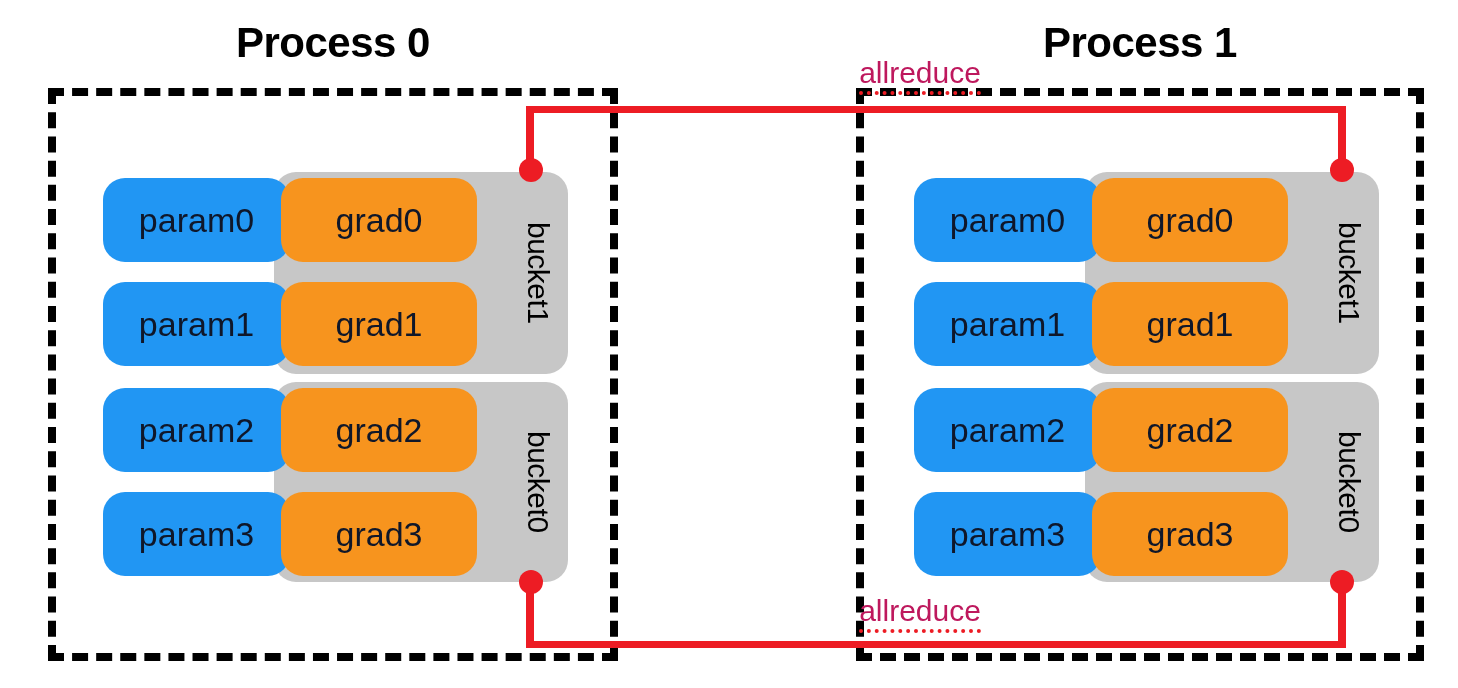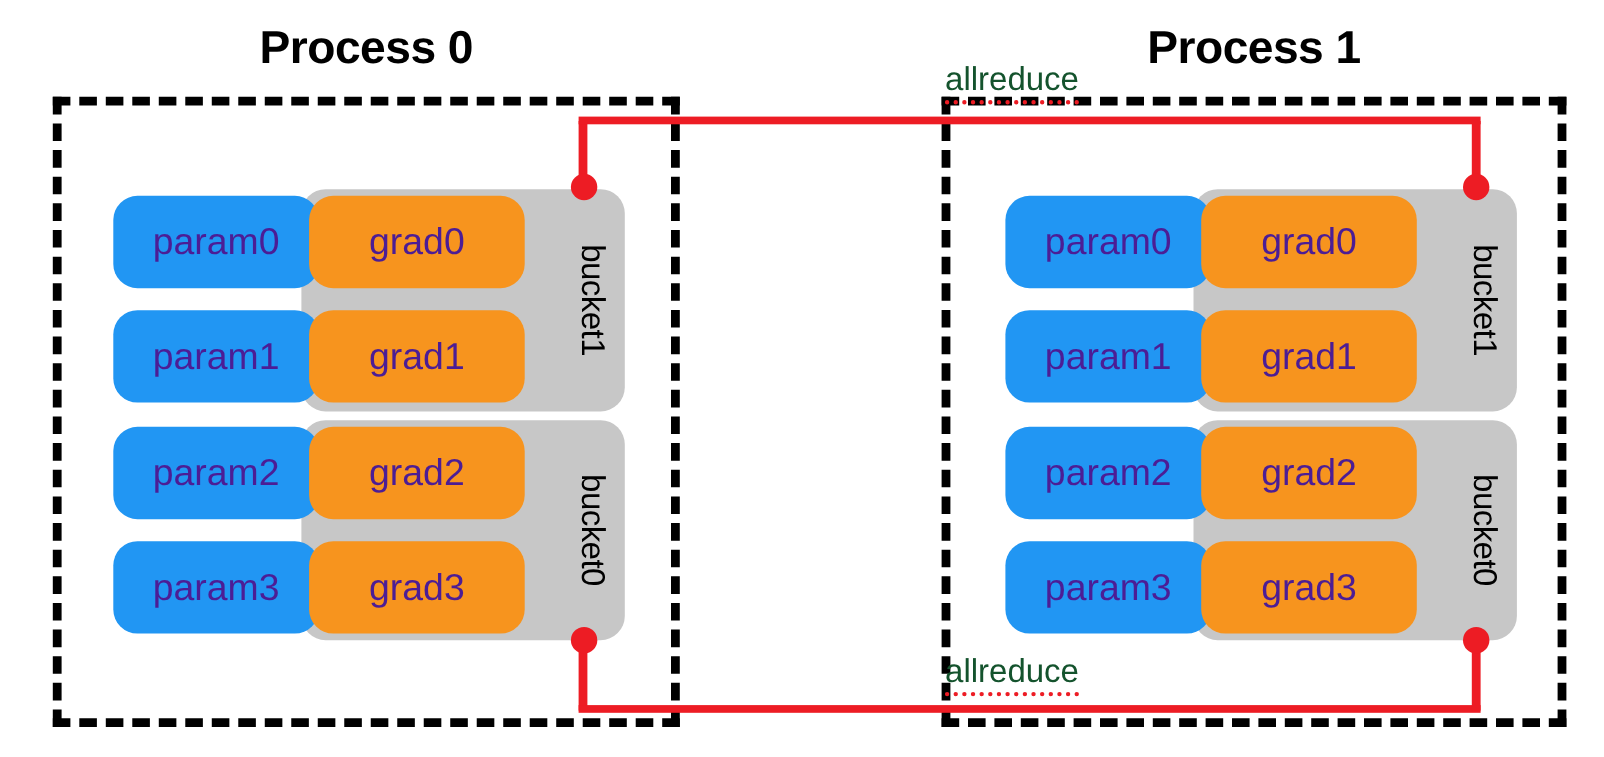--- a/index.html
+++ b/index.html
@@ -72,21 +72,21 @@
     height: 84px;
   }
   .pill {
     position: absolute;
     top: 0;
     height: 84px;
     border-radius: 22px;
     display: flex;
     align-items: center;
     justify-content: center;
-    color: #4c1d95;
+    color: #0f172a;
     font-size: 34px;
     line-height: 1;
     white-space: nowrap;
     text-align: right;
   }
   .pill.param { left: 0px;   width: 187px; background: #2196f3; }
   .pill.grad  { left: 178px; width: 196px; background: #f7941e; }
 
   
   .rline {
@@ -96,21 +96,21 @@
   .rdot {
     position: absolute;
     width: 24px;
     height: 24px;
     border-radius: 50%;
     background: #ed1c24;
   }
   .rlabel {
     position: absolute;
     font-size: 30px;
-    color: #14532d;
+    color: #be185d;
     white-space: nowrap;
     text-align: center;
     line-height: 1;
   }
   .rlabel span {
     border-bottom: 4px dotted #ed1c24;
     padding-bottom: 2px;
   }
 </style>
 </head>

